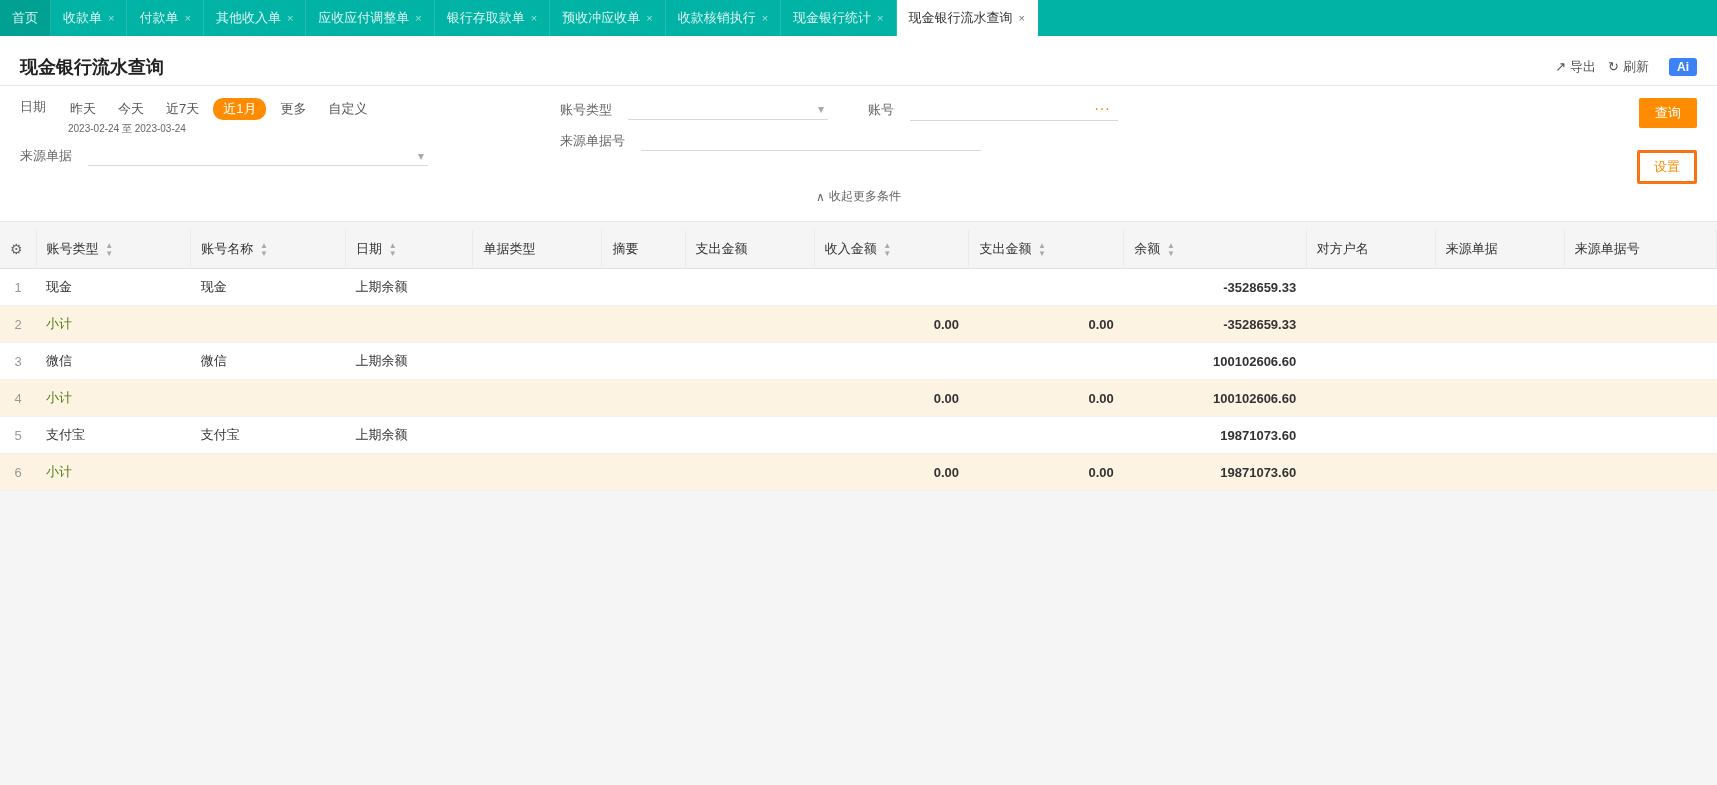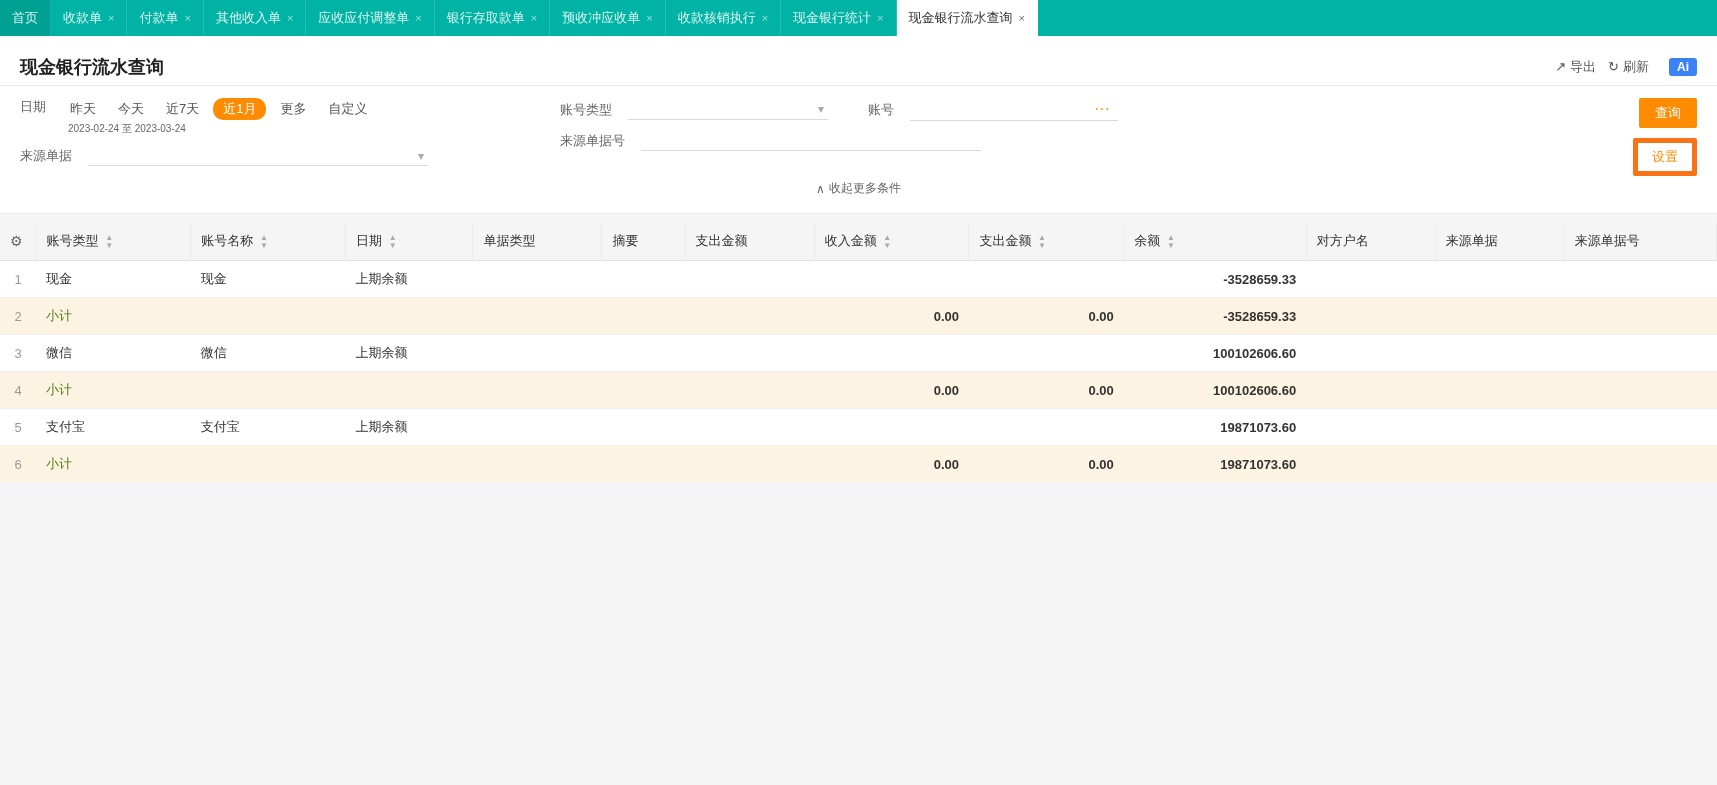--- a/index.html
+++ b/index.html
@@ -134,21 +134,21 @@
       color: #fff;
       border: none;
       padding: 6px 16px;
       border-radius: 2px;
       cursor: pointer;
       font-size: 13px;
     }
     .settings-btn {
       background: #fff;
       color: #ff8c00;
-      border: 5px solid #f97316;
+      border: 3px solid #f97316;
       padding: 5px 14px;
       border-radius: 2px;
       cursor: pointer;
       font-size: 13px;
     }
     .collapse-bar {
       display: flex;
       justify-content: center;
       align-items: center;
       padding: 4px 0;
@@ -325,21 +325,21 @@
         </div>
       </div>
       <div style="display:flex; align-items:center; gap:8px;">
         <span class="filter-label">来源单据号</span>
         <div class="filter-input-wrap" style="min-width:340px;">
           <input class="filter-input" type="text" value="" style="">
         </div>
       </div>
     </div>
 
-    <div style="display:flex; flex-direction:column; align-items:flex-end; gap:10px; min-width:90px; padding-left:16px;">
+    <div style="display:flex; flex-direction:column; align-items:flex-end; gap:22px; min-width:90px; padding-left:16px;">
       <button class="query-btn">查询</button>
       <button class="settings-btn">设置</button>
     </div>
   </div>
 
   <div class="collapse-bar">
     <span>∧</span>
     <span>收起更多条件</span>
   </div>
 </div>

